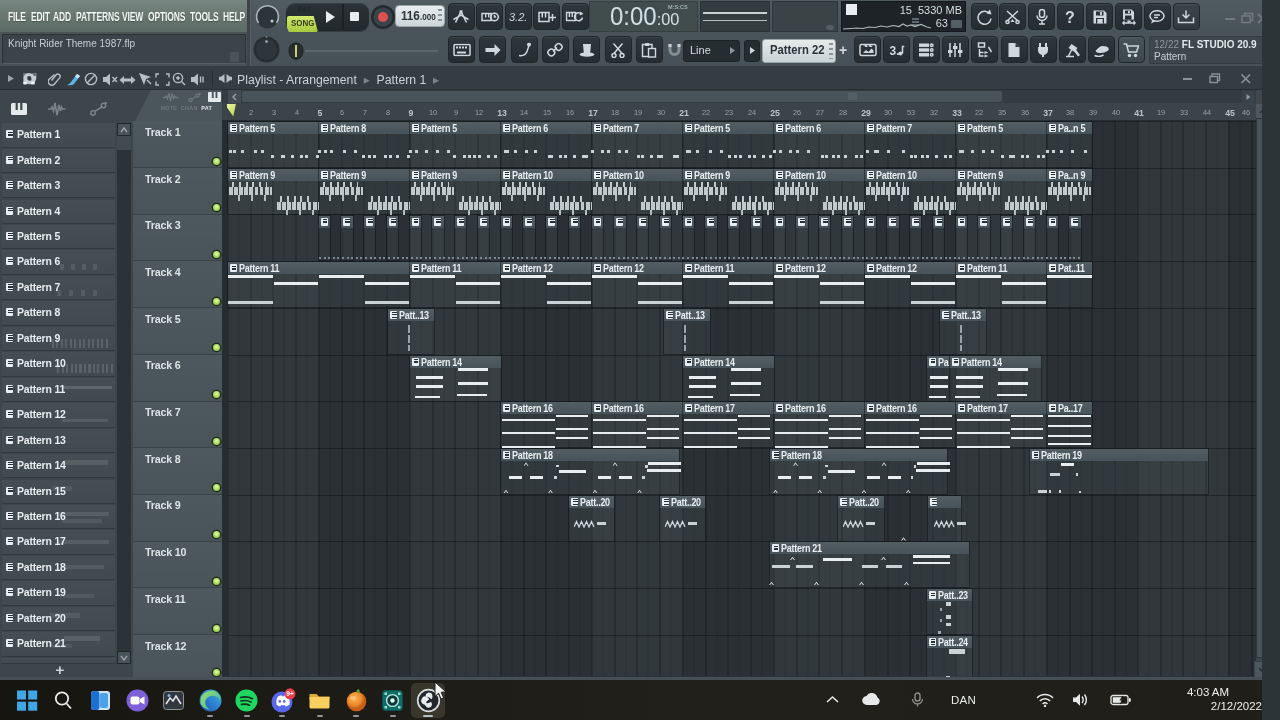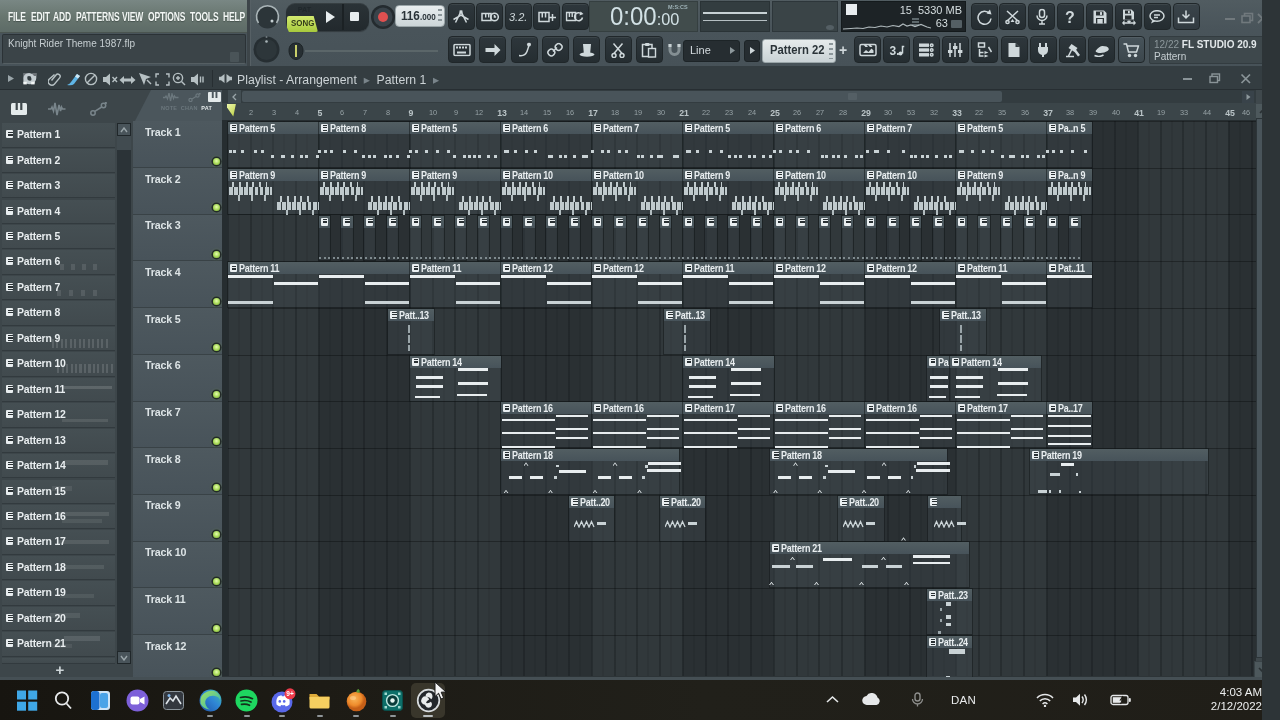--- a/index.html
+++ b/index.html
@@ -1611,14 +1611,14 @@
 <svg class="a" style="left:1072px;top:692px" width="17" height="15">
       <path d="M1,5.5 h3 l4,-3.8 v12 l-4,-3.8 h-3 z" fill="#e6e8e9"></path>
       <path d="M10,4.5 a5.5,5.5 0 0 1 0,6.5 M12.5,2.5 a9,9 0 0 1 0,10.5" stroke="#e6e8e9" stroke-width="1.4" fill="none"></path>
     </svg>
 <svg class="a" style="left:1110px;top:694px" width="22" height="12">
       <rect x="1" y="1.5" width="17" height="9" rx="2" fill="none" stroke="#e6e8e9" stroke-width="1.3"></rect>
       <rect x="18.8" y="4" width="2" height="4" rx="1" fill="#e6e8e9"></rect>
       <rect x="2.8" y="3.2" width="9" height="5.6" fill="#e6e8e9"></rect>
       <path d="M13,2 l-2.5,4 h2 l-2,4" stroke="#1d1b15" stroke-width="1.2" fill="none"></path>
     </svg>
-<div class="a" style="left:1154px;top:686px;width:108px;text-align:right;font-size:11.5px;color:#eceeee">4:03 AM</div>
+<div class="a" style="left:1154px;top:686px;width:108px;text-align:center;font-size:11.5px;color:#eceeee">4:03 AM</div>
 <div class="a" style="left:1154px;top:700px;width:108px;text-align:right;font-size:11.5px;color:#eceeee">2/12/2022</div>
 </div>
 </body></html>

